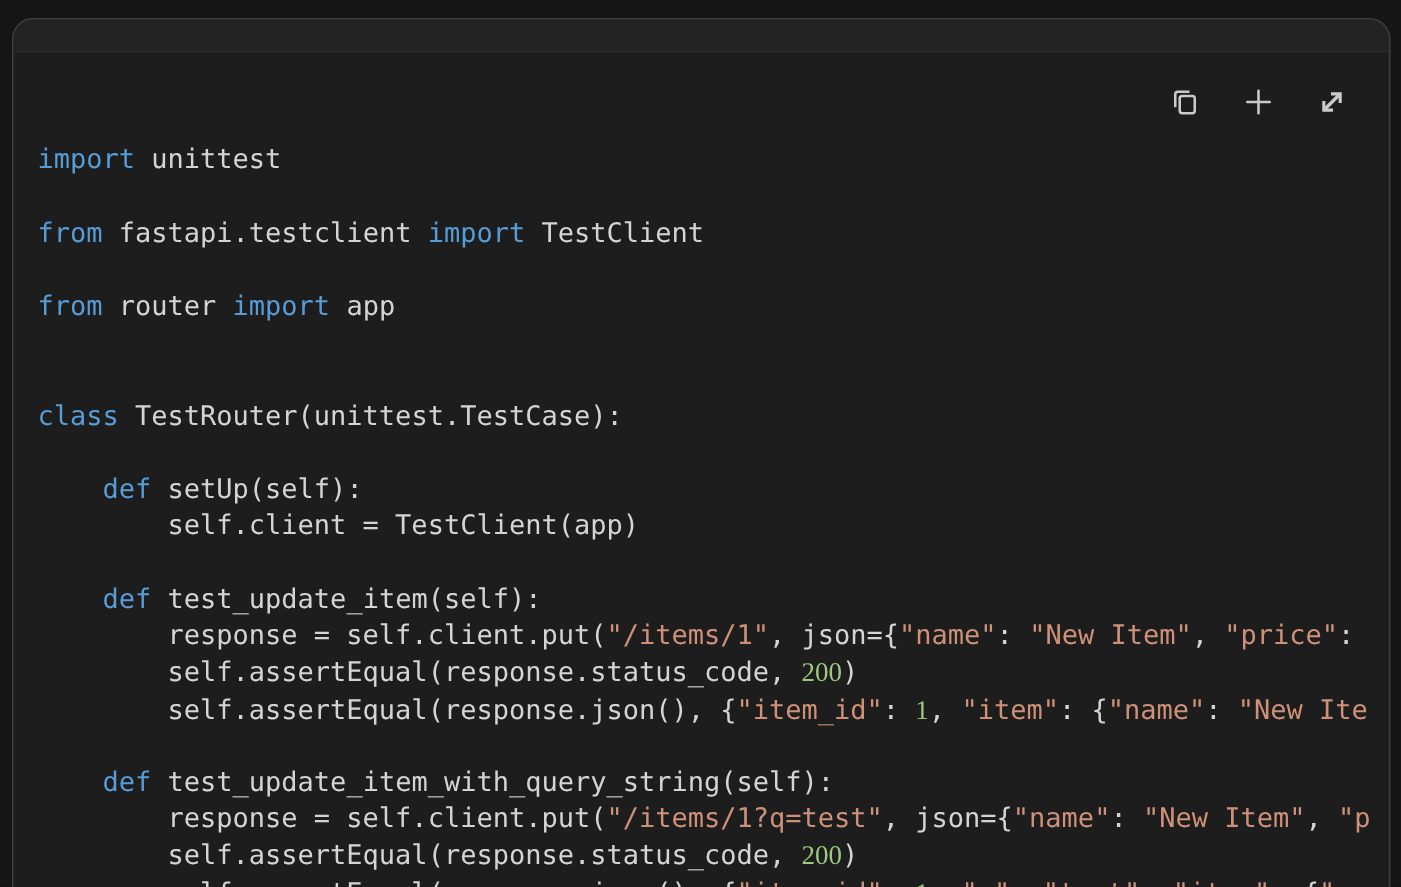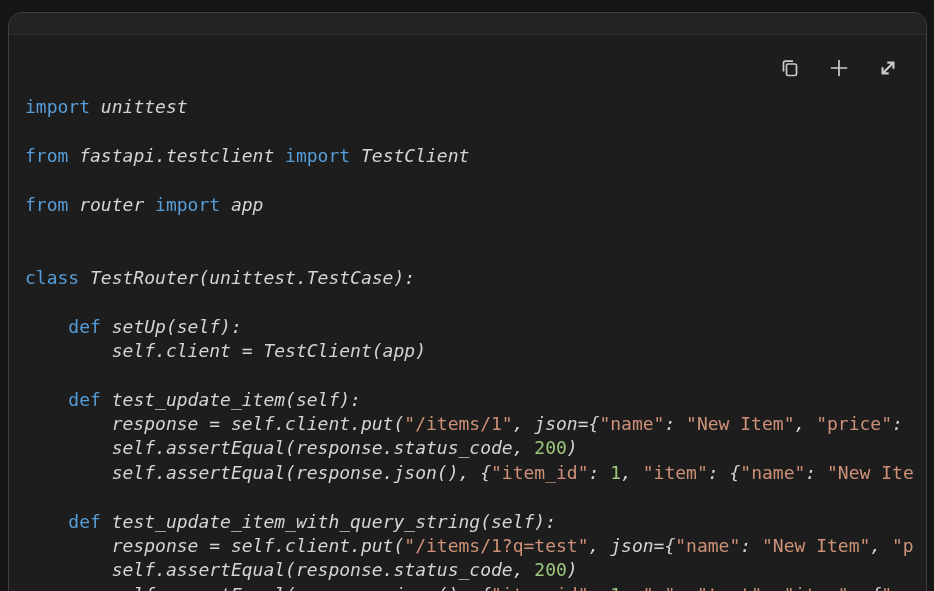--- a/index.html
+++ b/index.html
@@ -53,23 +53,23 @@
     position: absolute;
     left: 16px; top: 82px; right: 0;
     font-family: "DejaVu Sans Mono", "Liberation Mono", monospace;
     font-size: 18px;
     line-height: 24.4px;
     color: var(--pl);
     white-space: pre;
   }
   .code-line { height: 24.4px; white-space: pre; }
   .tk-k { color: var(--kw); }
-  .tk-p { color: var(--pl); font-style: italic; }
+  .tk-p { color: var(--pl); }
   .tk-s { color: var(--st); }
-  .tk-n { color: var(--nu); }
+  .tk-n { color: var(--nu); font-family: Liberation Serif, serif; }
 </style>
 </head>
 <body style="background: rgb(21, 21, 21);">
 
 <div class="code-card">
   <div class="card-header"></div>
 
   <div class="toolbar">
     <button class="tool-btn">
       <span>

